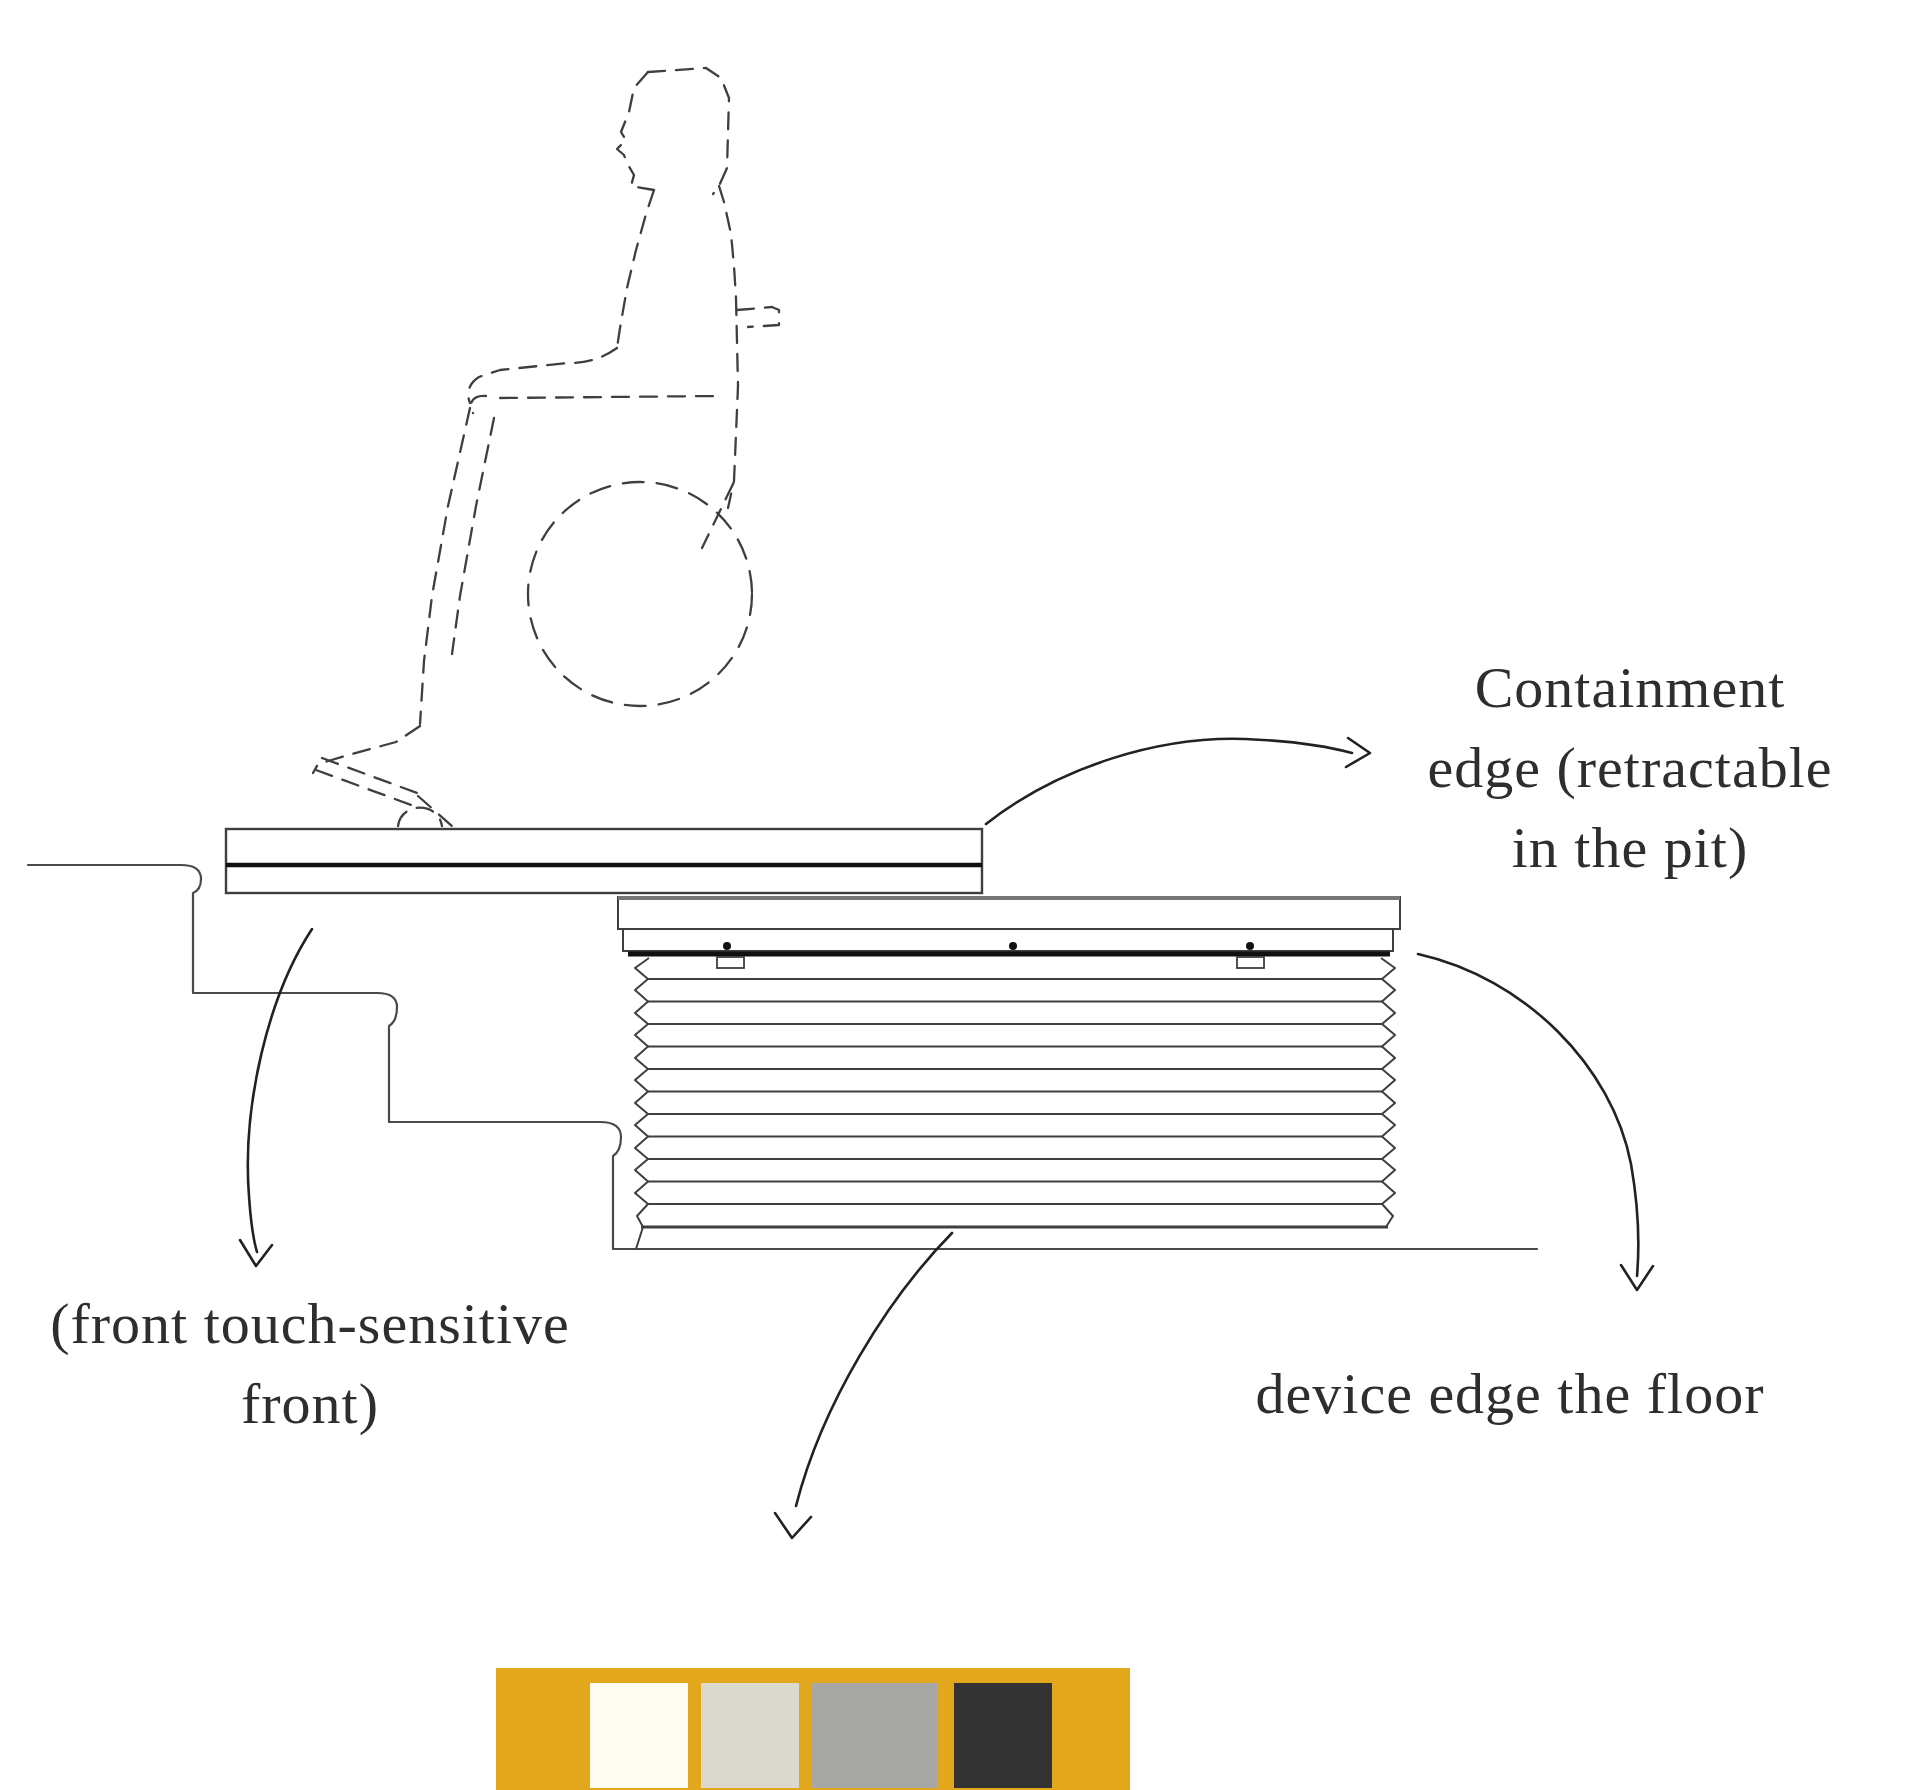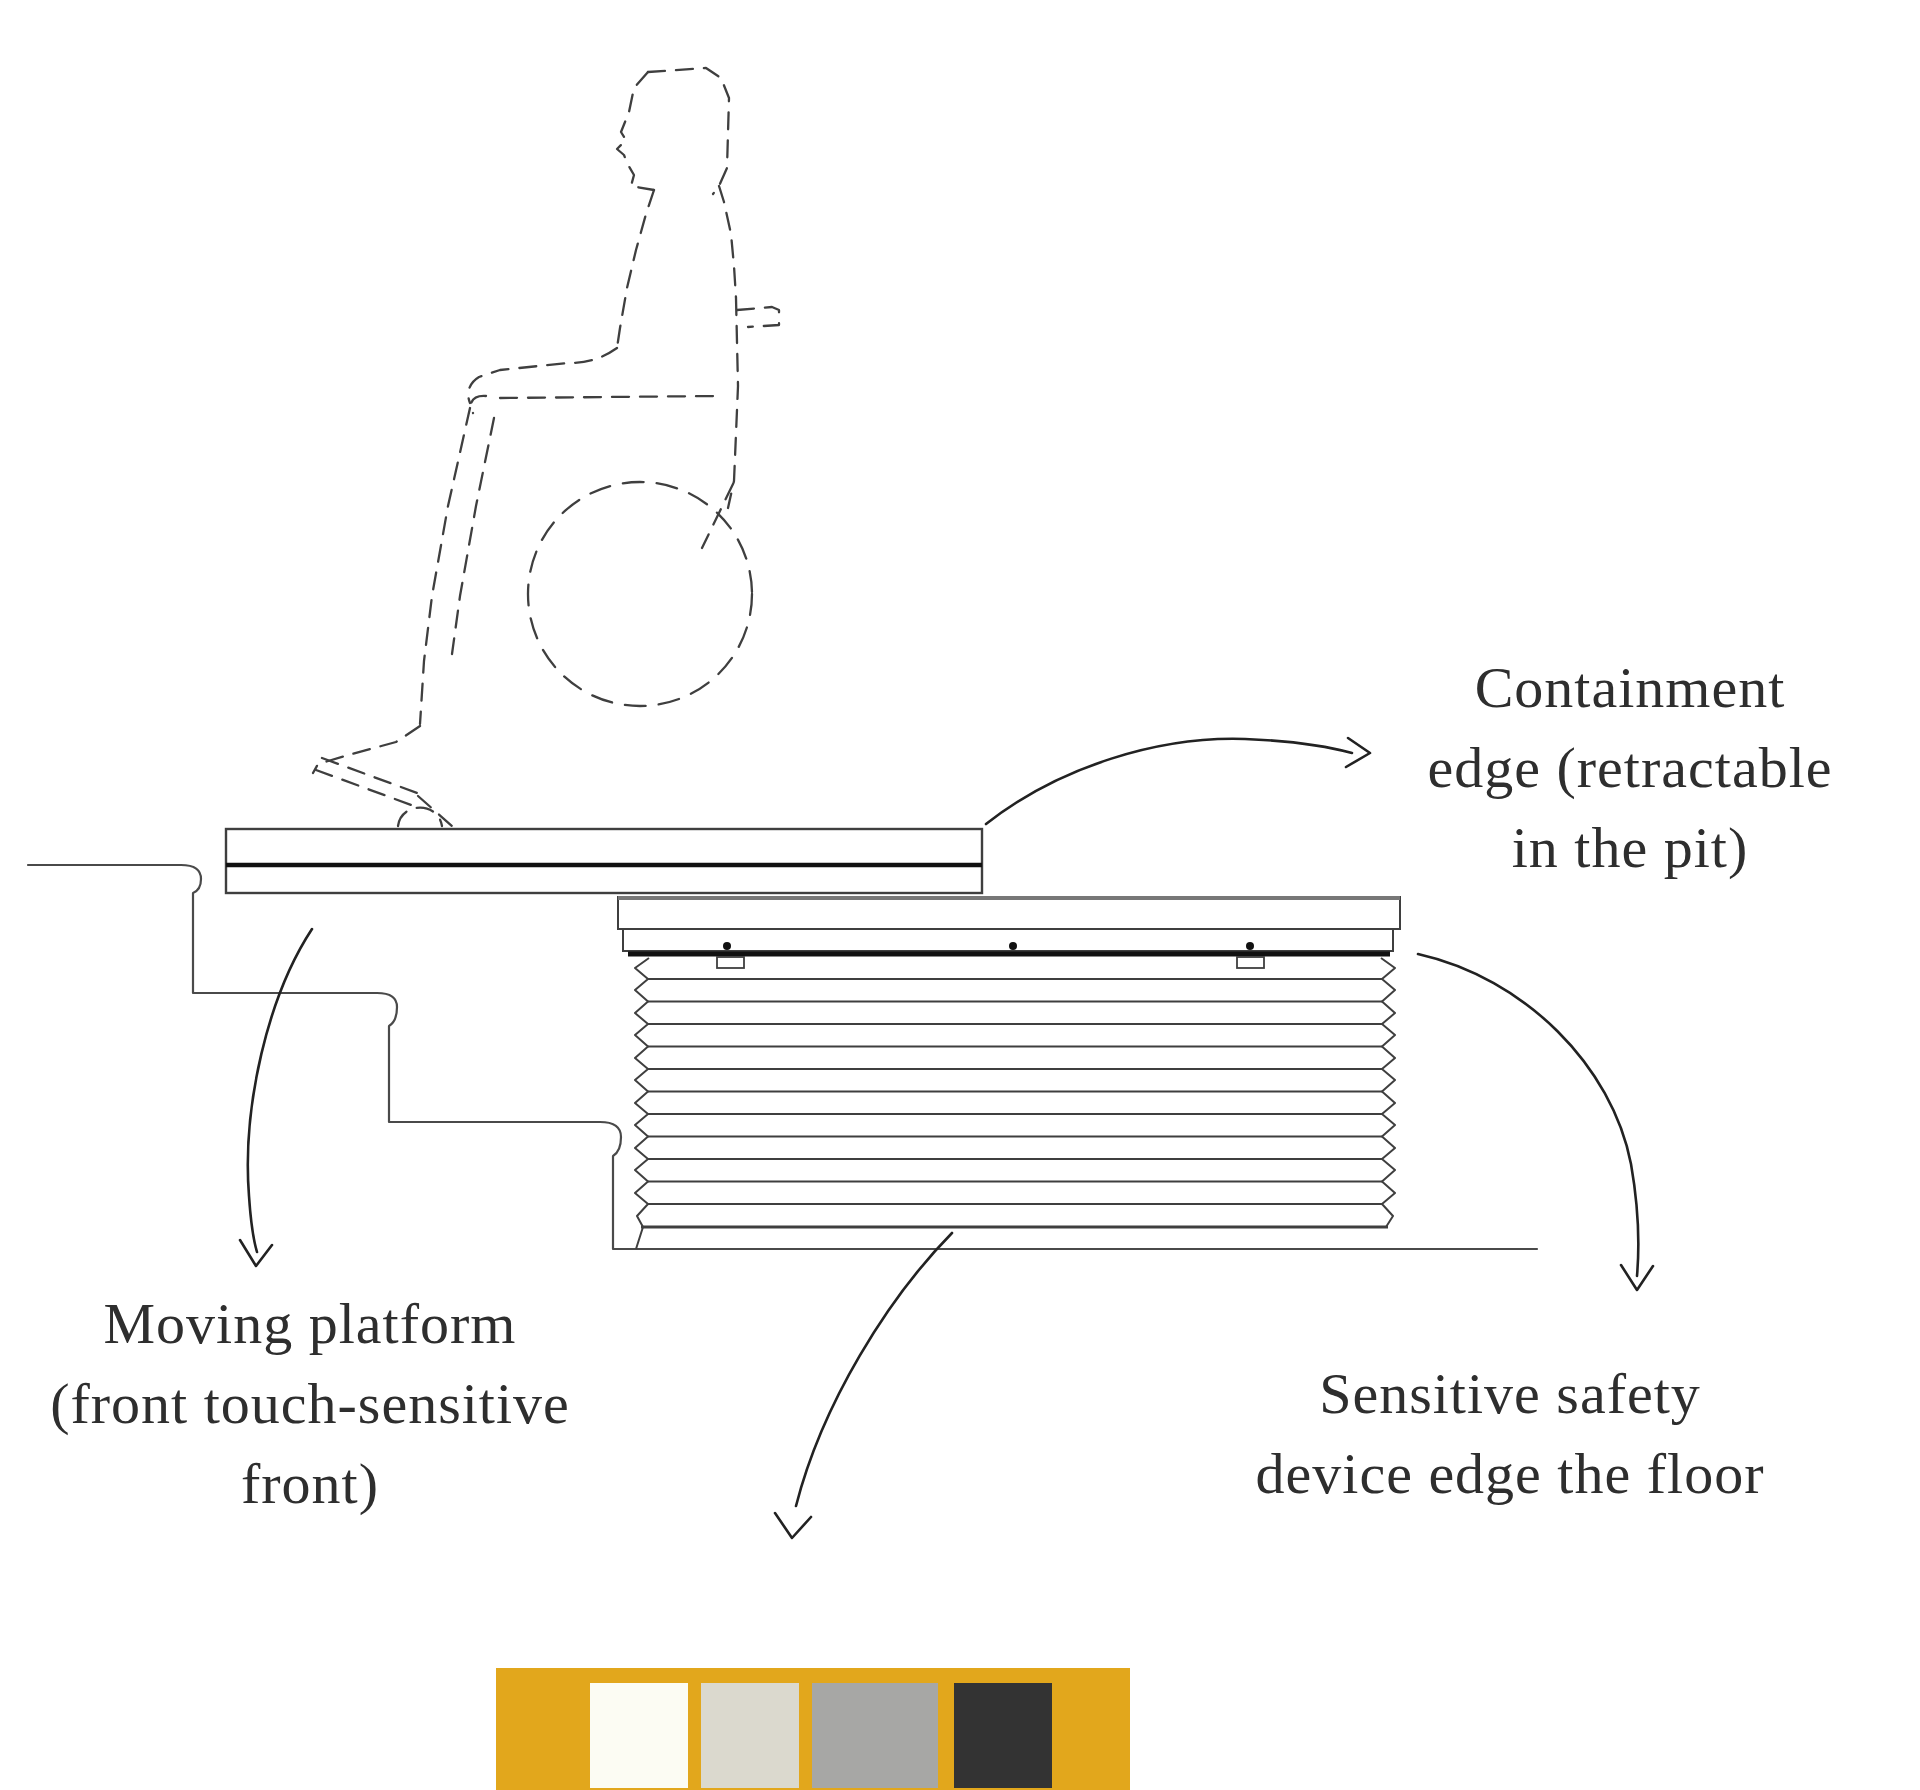--- a/index.html
+++ b/index.html
@@ -148,28 +148,26 @@
     </g>
   </svg>
 
   <div class="hand-label" style="left:1330px;top:612px;width:600px;">
     <div>Containment</div>
     <div>edge (retractable</div>
     <div>in the pit)</div>
   </div>
 
   <div class="hand-label" style="left:5px;top:1248px;width:610px;">
-    <div>Moving platform</div>
     <div>(front touch-sensitive</div>
     <div>front)</div>
   </div>
 
 
   <div class="hand-label" style="left:1175px;top:1318px;width:670px;">
-    <div>Sensitive safety</div>
     <div>device edge the floor</div>
   </div>
 
   <div id="palette-bar" style="background-color: rgb(226, 167, 28);">
     <div class="swatch sw-0" style="background-color: rgb(252, 252, 243);"></div>
     <div class="swatch sw-1" style="background-color: rgb(219, 217, 206);"></div>
     <div class="swatch sw-2" style="background-color: rgb(167, 167, 165);"></div>
     <div class="swatch sw-3" style="background-color: rgb(51, 51, 51);"></div>
   </div>
 

